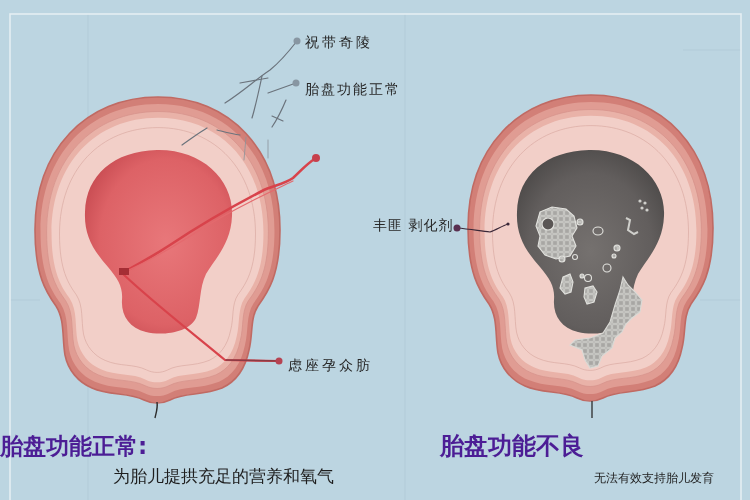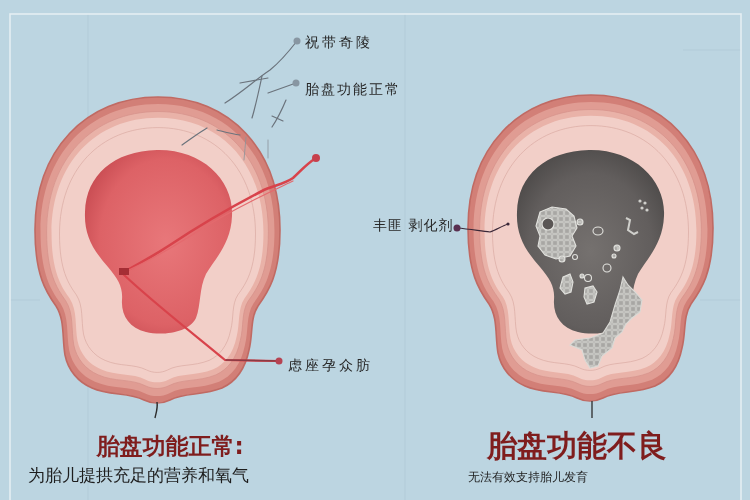--- a/index.html
+++ b/index.html
@@ -9,28 +9,28 @@
     font-family: "DejaVu Sans", sans-serif;
   }
   #art { position: absolute; left: 0; top: 0; }
   .lbl {
     position: absolute; white-space: nowrap;
     font-family: "DejaVu Serif", serif;
     font-size: 14px; color: #262626; letter-spacing: 2px;
     line-height: 16px;
   }
   .title {
-    position: absolute; text-align: center; white-space: nowrap;
+    position: absolute; white-space: nowrap;
     font-family: "DejaVu Sans", sans-serif;
-    font-weight: bold; color: #7f1d1d; line-height: 26px;
+    font-weight: bold; color: #4c1d95; line-height: 26px;
   }
   .sub {
-    position: absolute; text-align: left; white-space: nowrap;
-    font-family: Liberation Mono, monospace;
-    color: #1e1e1e; line-height: 22px; padding-left: 28px;
+    position: absolute; text-align: right; white-space: nowrap;
+    font-family: Liberation Serif, serif;
+    color: #1e1e1e; line-height: 22px;
   }
 </style>
 </head>
 <body>
 
 <div id="stage">
 
   <svg id="art" width="750" height="500" viewBox="0 0 750 500">
     <defs>
       <path id="uterus-outline" d="M 158 97
@@ -160,15 +160,15 @@
 
   <div class="lbl" style="left:305px; top:34px; letter-spacing:3px;">祝带奇陵</div>
   <div class="lbl" style="left:305px; top:81px;">胎盘功能正常</div>
   <div class="lbl" style="left:288px; top:357px; letter-spacing:3px;">虑座孕众肪</div>
 
   <div class="lbl" style="left:373px; top:217px; letter-spacing:1px;">丰匪 剥化剂</div>
 
   <div class="title" style="left:0px; top:433px; width:340px; font-size:23px;">胎盘功能正常:</div>
   <div class="sub" style="left:0px; top:466px; width:334px; font-size:17px;">为胎儿提拱充足的营养和氧气</div>
 
-  <div class="title" style="left:440px; top:433px; width:274px; font-size:30px;">胎盘功能不良</div>
+  <div class="title" style="left:440px; top:433px; width:274px; font-size:24px;">胎盘功能不良</div>
   <div class="sub" style="left:440px; top:467px; width:274px; font-size:12px;">无法有效支持胎儿发育</div>
 </div>
 
 </body></html>

